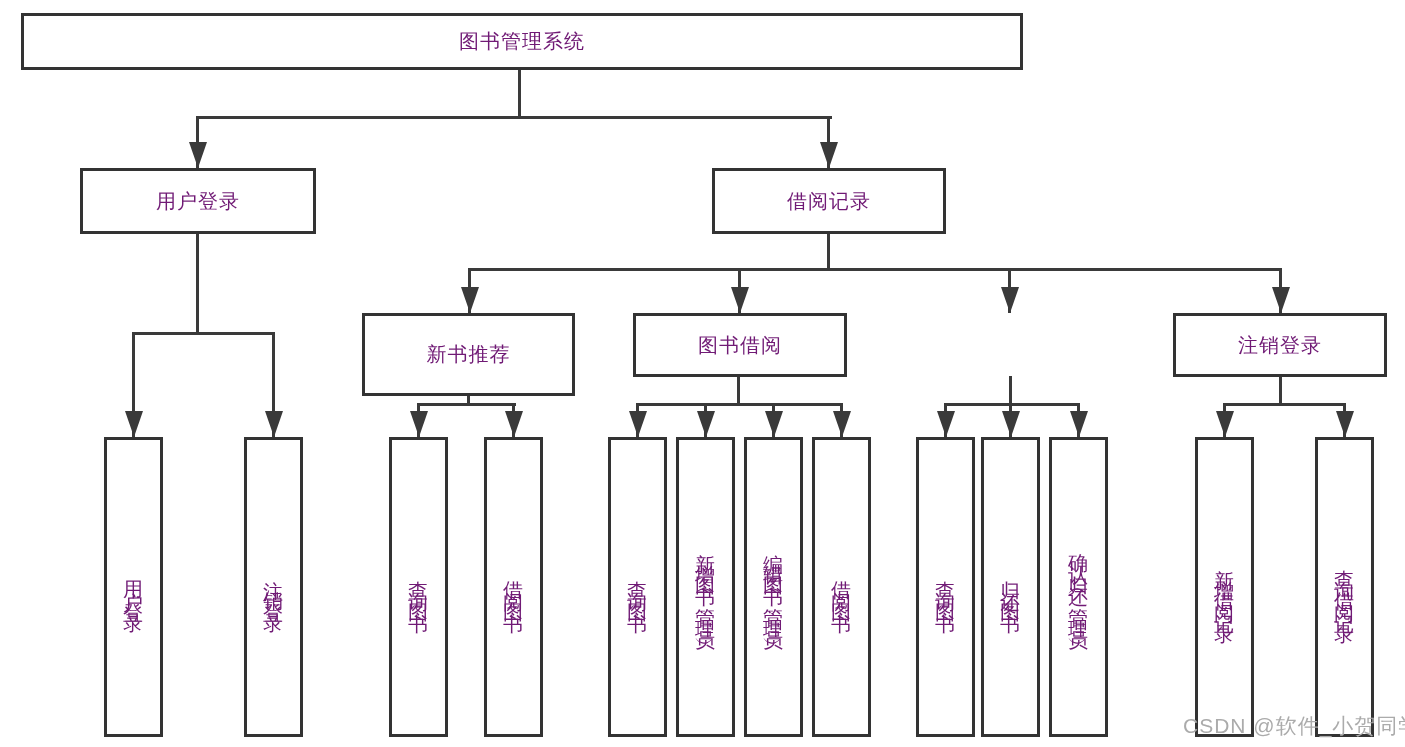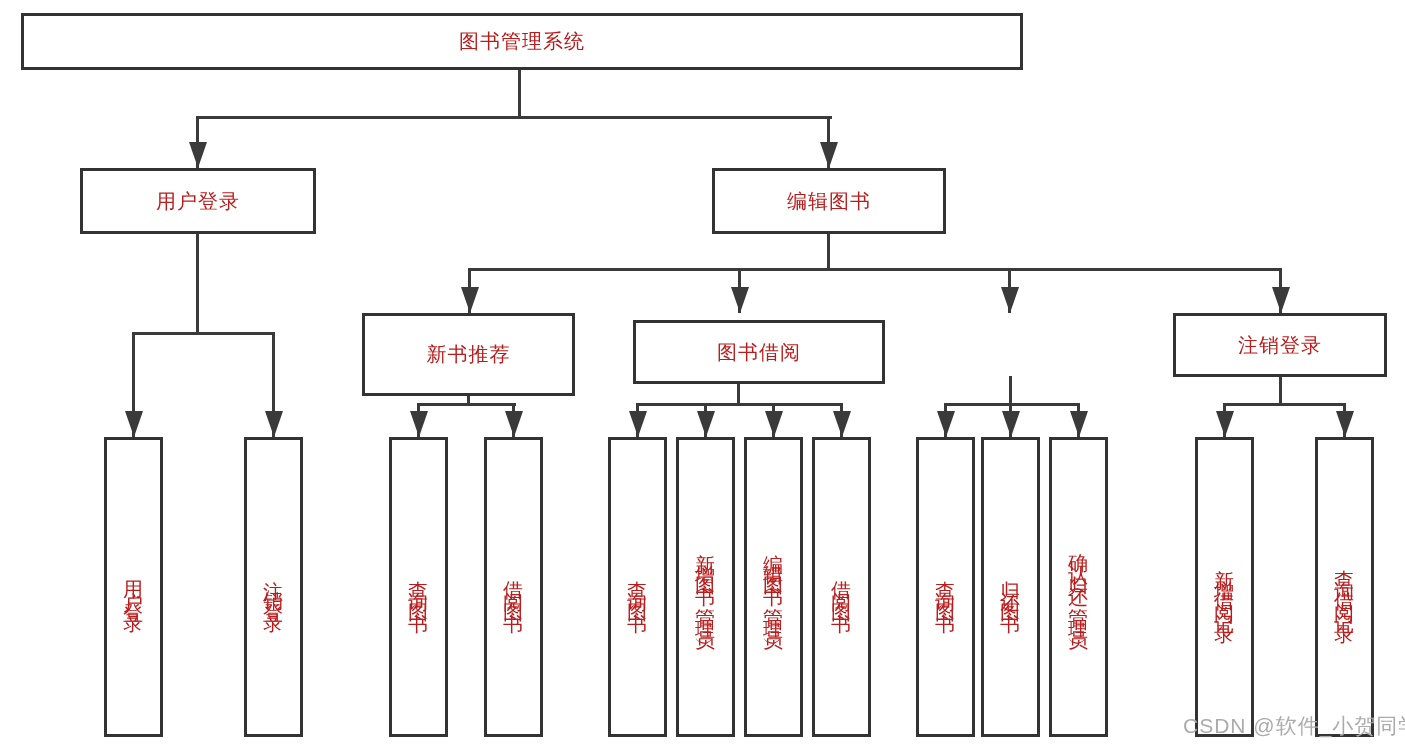--- a/index.html
+++ b/index.html
@@ -11,21 +11,21 @@
     overflow:hidden;
   }
   .node {
     position:absolute;
     box-sizing:border-box;
     border:3px solid #333333;
     background:#ffffff;
     display:flex;
     align-items:center;
     justify-content:center;
-    color:#b91c1c;
+    color:#701a75;
     font-size:20px;
     z-index:2;
   }
   .label-h { white-space:nowrap; letter-spacing:1px; }
   .label-v {
     writing-mode:vertical-lr;
     text-orientation:mixed;
     letter-spacing:11px;
     line-height:1;
     white-space:nowrap;
@@ -113,27 +113,27 @@
   <div class="arrow" style="left:1336px;top:411px"></div>
 
   <div class="node" style="left:21px;top:13px;width:1002px;height:57px">
     <span class="label-h">图书管理系统</span>
   </div>
 
   <div class="node" style="left:80px;top:168px;width:236px;height:66px">
     <span class="label-h">用户登录</span>
   </div>
   <div class="node" style="left:712px;top:168px;width:234px;height:66px">
-    <span class="label-h">编辑图书</span>
+    <span class="label-h">借阅记录</span>
   </div>
 
   <div class="node" style="left:362px;top:313px;width:213px;height:83px">
     <span class="label-h">新书推荐</span>
   </div>
-  <div class="node" style="left:633px;top:320px;width:252px;height:64px">
+  <div class="node" style="left:633px;top:313px;width:214px;height:64px">
     <span class="label-h">图书借阅</span>
   </div>
   <div class="node" style="left:1173px;top:313px;width:214px;height:64px">
     <span class="label-h">注销登录</span>
   </div>
 
   <div class="node leaf" style="left:104px;top:437px;width:59px;height:300px">
     <span class="label-v">用户登录</span>
   </div>
   <div class="node leaf" style="left:244px;top:437px;width:59px;height:300px">

